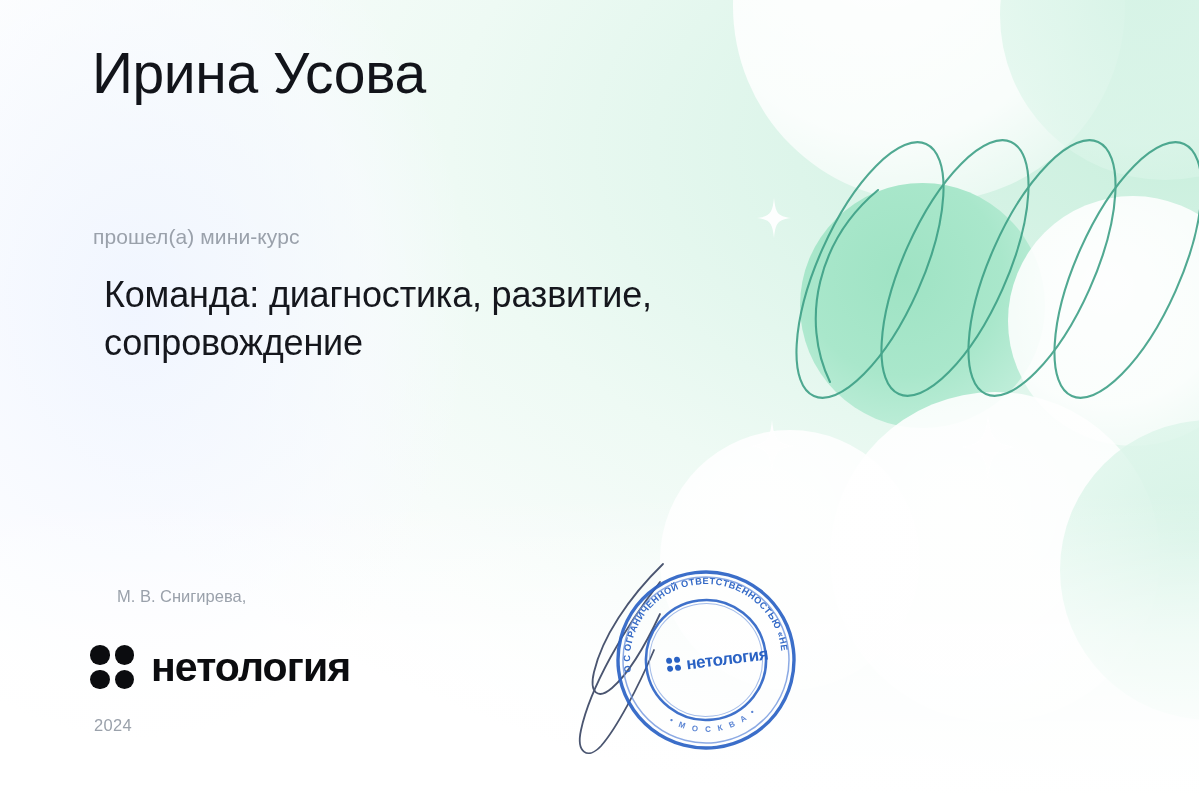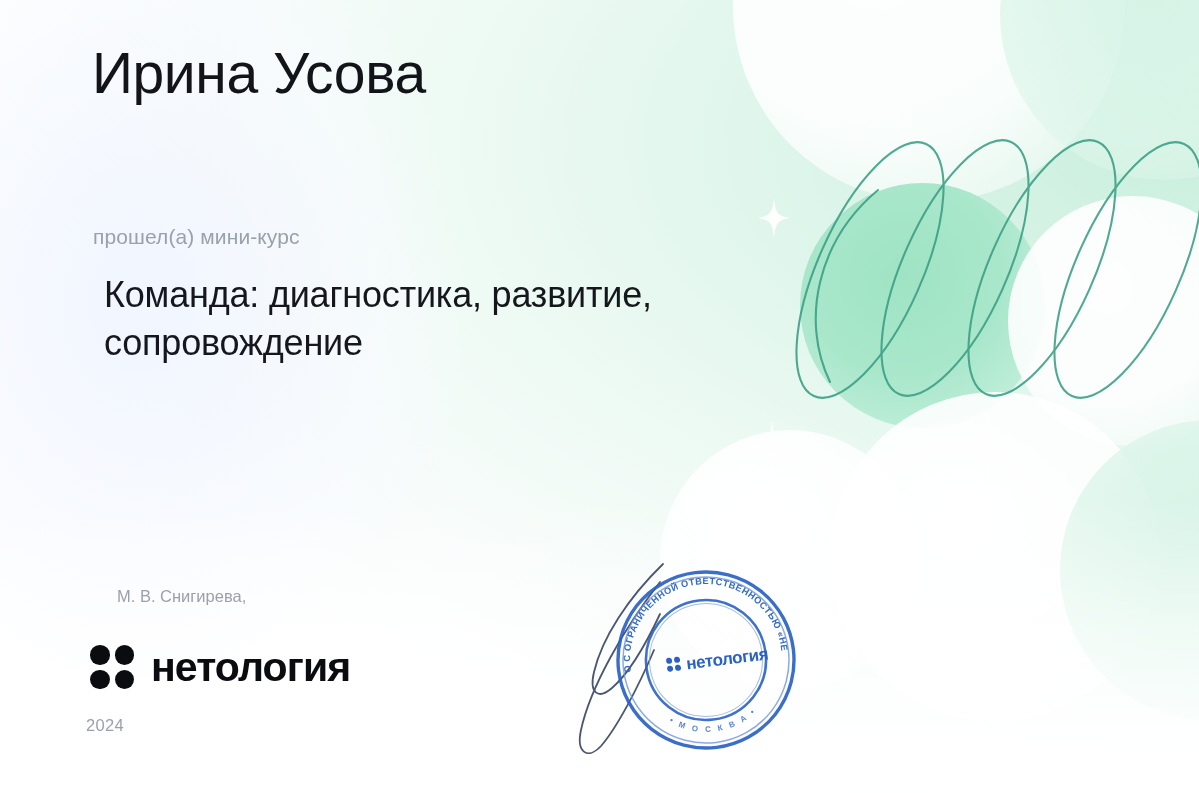--- a/index.html
+++ b/index.html
@@ -140,21 +140,21 @@
   .logo-word {
     font-size: 41px;
     font-weight: 700;
     color: #0b0c0f;
     letter-spacing: -0.9px;
     line-height: 1;
   }
 
   .year {
     position: absolute;
-    left: 86px;
+    left: 94px;
     top: 716px;
     font-size: 16.5px;
     font-weight: 400;
     color: #9aa1ab;
     letter-spacing: 0.3px;
   }
 
   
   .stamp-wrap {
     position: absolute;

